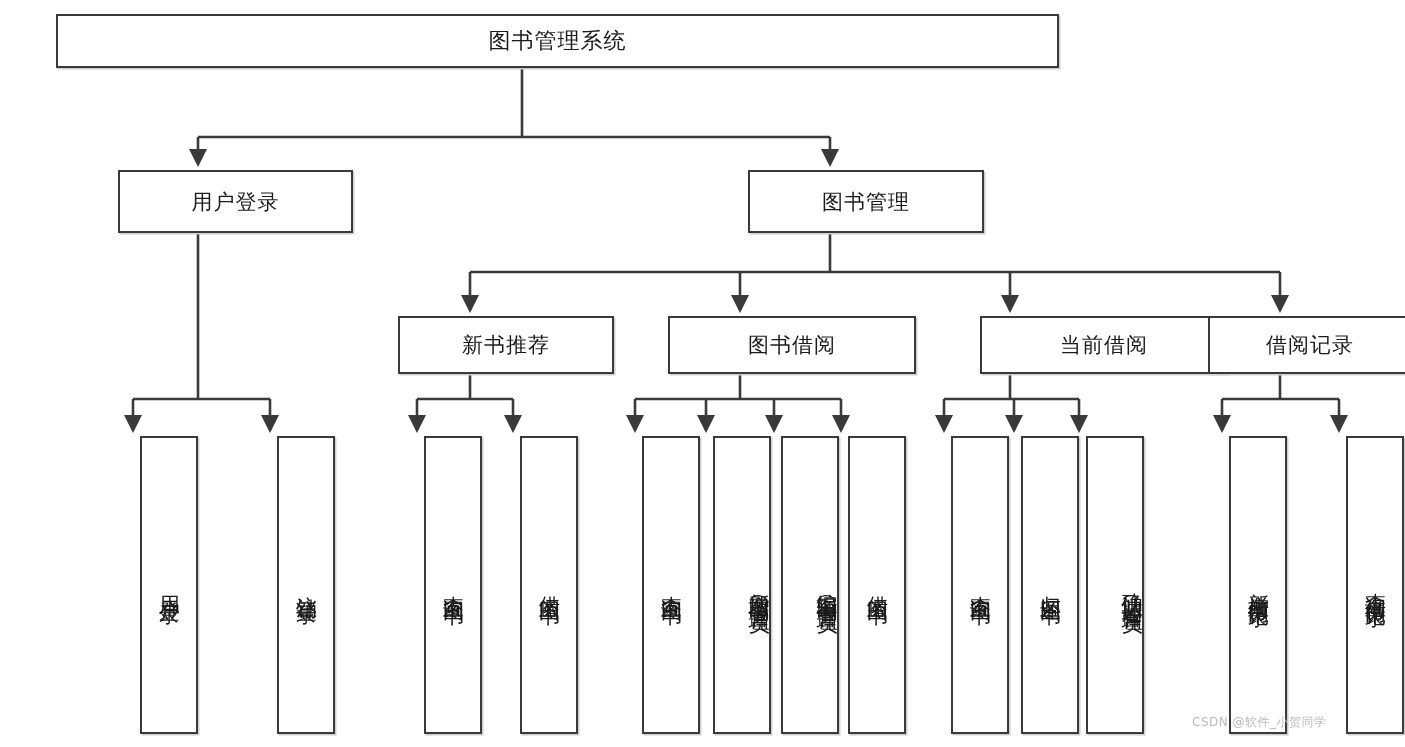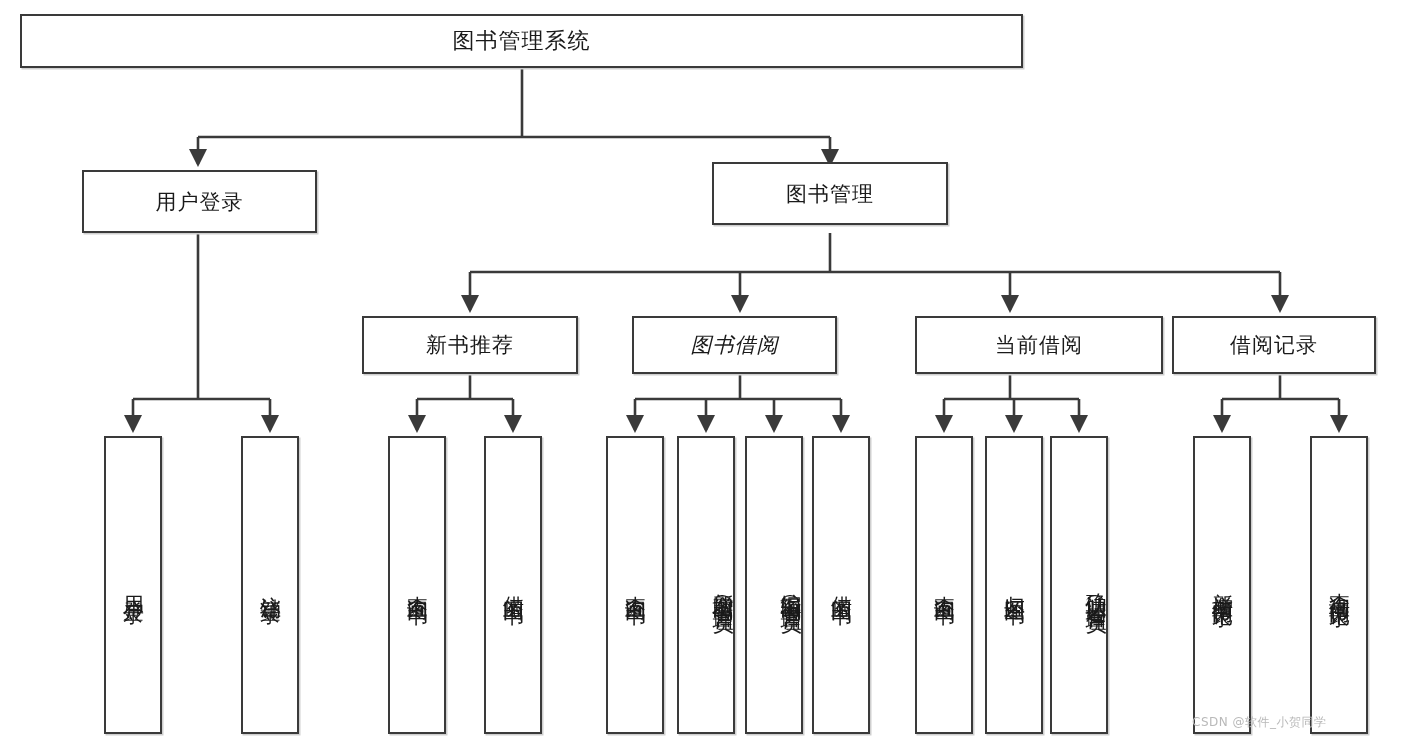--- a/index.html
+++ b/index.html
@@ -17,20 +17,21 @@
     position:absolute;
     box-sizing:border-box;
     background:#ffffff;
     border:2.5px solid #3a3a3a;
     box-shadow:1.5px 1.5px 0 0 #cfcfcf;
     display:flex;
     align-items:center;
     justify-content:center;
     color:#1a1a1a;
     letter-spacing:1px;
+    margin-left:36px;
   }
   .node.h{ font-size:21px; }
   .node.root{ font-size:22px; }
 
   
   .node.v{
     font-size:21px;
     writing-mode:vertical-rl;
     text-orientation:upright;
     align-items:flex-start;
@@ -107,31 +108,31 @@
     </g>
   </svg>
 
   <div class="node root" style="left:20px;top:14px;width:1003px;height:54px;">
     <span>图书管理系统</span>
   </div>
 
   <div class="node h" style="left:82px;top:170px;width:235px;height:63px;">
     <span>用户登录</span>
   </div>
-  <div class="node h" style="left:712px;top:162px;width:236px;height:63px;align-items:center;">
+  <div class="node h" style="left:712px;top:170px;width:236px;height:63px;align-items:center;">
     <span>图书管理</span>
   </div>
 
   <div class="node h" style="left:362px;top:316px;width:216px;height:58px;">
     <span>新书推荐</span>
   </div>
-  <div class="node h" style="left:632px;top:316px;width:205px;height:58px;font-style:italic;">
+  <div class="node h" style="left:632px;top:316px;width:248px;height:58px;">
     <span>图书借阅</span>
   </div>
-  <div class="node h" style="left:915px;top:316px;width:248px;height:58px;align-items:center;">
+  <div class="node h" style="left:944px;top:316px;width:248px;height:58px;align-items:center;">
     <span>当前借阅</span>
   </div>
   <div class="node h" style="left:1172px;top:316px;width:204px;height:58px;">
     <span>借阅记录</span>
   </div>
 
   <div class="node v mid" style="left:104px;top:436px;width:58px;height:298px;">
     <span>用户登录</span>
   </div>
   <div class="node v mid" style="left:241px;top:436px;width:58px;height:298px;">

